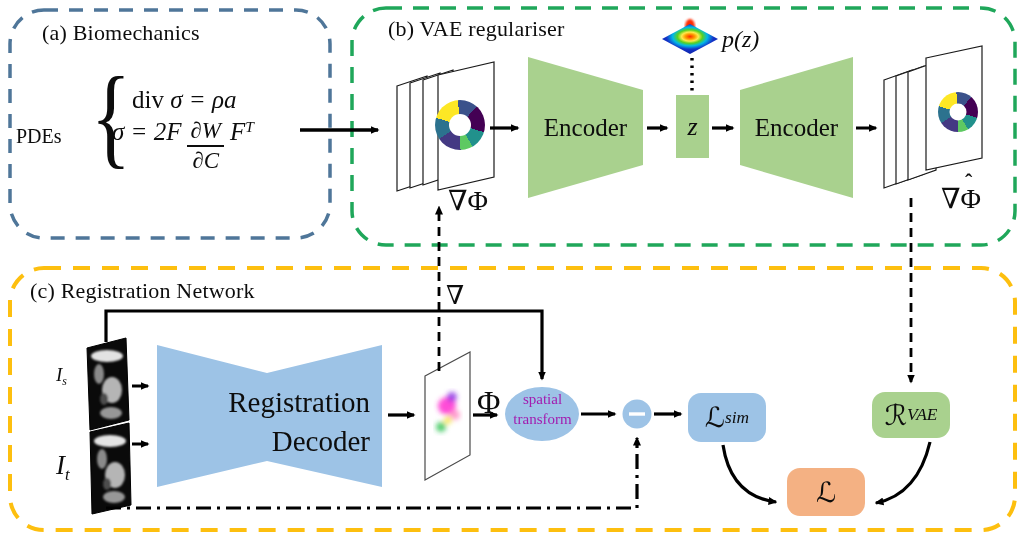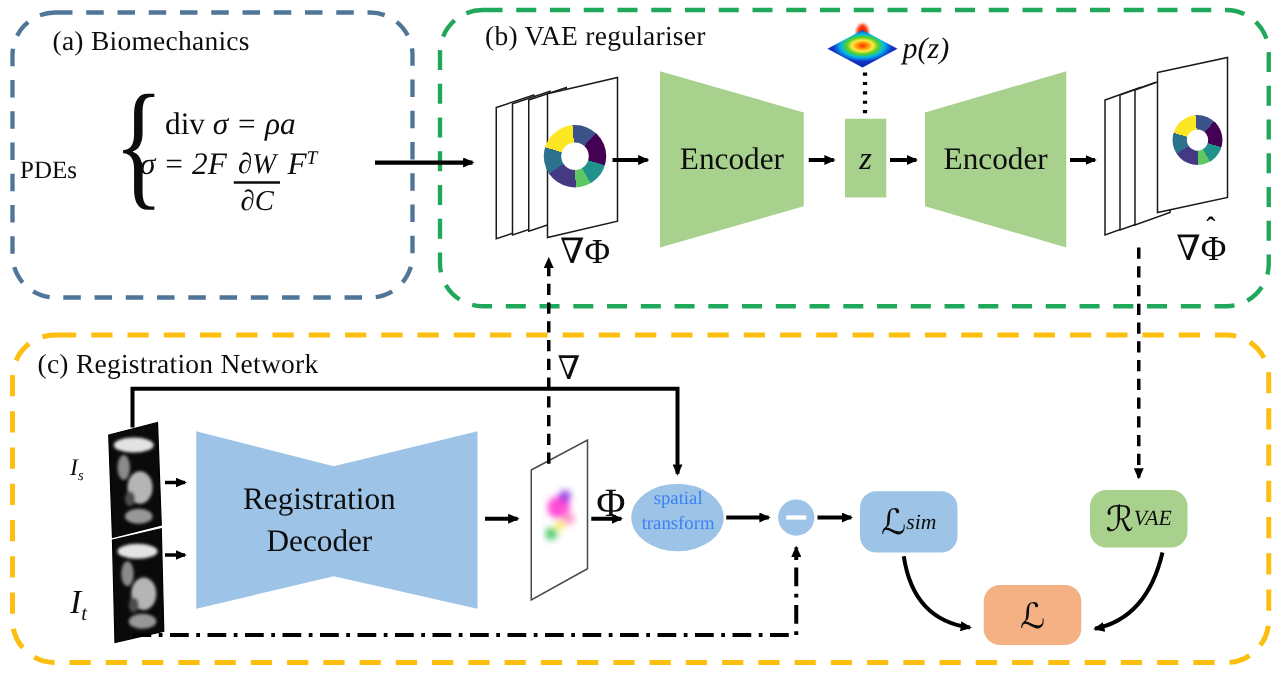--- a/index.html
+++ b/index.html
@@ -28,23 +28,23 @@
   #decoder-label{left:740px;top:57px;width:113px;height:141px;font-size:25px;}
   #z-label{left:676px;top:95px;width:33px;height:63px;font-size:26px;}
   #pz-label{left:722px;top:26px;font-size:24px;}
   #gradphi-label{left:448px;top:184px;font-size:28px;}
   #gradphihat-label{left:941px;top:182px;font-size:28px;}
   .hatwrap{position:relative;display:inline-block;}
   .hat{position:absolute;top:-13px;left:24px;font-size:22px;font-weight:bold;}
   #nabla-label{left:446px;top:280px;font-size:26px;}
   #phi-label{left:477px;top:384px;font-size:32px;}
   #is-label{left:56px;top:364px;font-size:19px;}
-  #it-label{left:56px;top:466px;font-size:27px;}
-  #regnet-label{left:153px;top:383px;width:205px;font-size:25px;line-height:1.35;text-align:center;}
-  #spatial-label{left:506px;top:390px;width:73px;font-size:15px;line-height:1.3;text-align:center;color:#3b82f6;}
+  #it-label{left:56px;top:450px;font-size:27px;}
+  #regnet-label{left:165px;top:383px;width:205px;font-size:29px;line-height:1.35;text-align:right;}
+  #spatial-label{left:506px;top:390px;width:73px;font-size:15px;line-height:1.3;text-align:center;color:#a21caf;}
   
   .loss-box{position:absolute;border-radius:13px;display:flex;align-items:center;justify-content:center;}
   #lsim-box{left:688px;top:393px;width:78px;height:49px;background:#9dc3e6;font-size:28px;}
   #rvae-box{left:872px;top:392px;width:78px;height:46px;background:#a9d18e;font-size:28px;}
   #l-box{left:787px;top:468px;width:78px;height:48px;background:#f4b183;font-size:28px;}
   
   .ring{position:absolute;border-radius:50%;
     background:conic-gradient(from -30deg,#fde725 0 7%,#3b528b 7% 20%,#440154 20% 38%,#21918c 38% 50%,#5ec962 50% 58%,#443983 58% 74%,#2c728e 74% 88%,#fde725 88% 100%);}
   .ring .hole{position:absolute;left:50%;top:50%;transform:translate(-50%,-50%);background:#fff;border-radius:50%;}
   #ring-1{left:435px;top:100px;width:50px;height:50px;}

